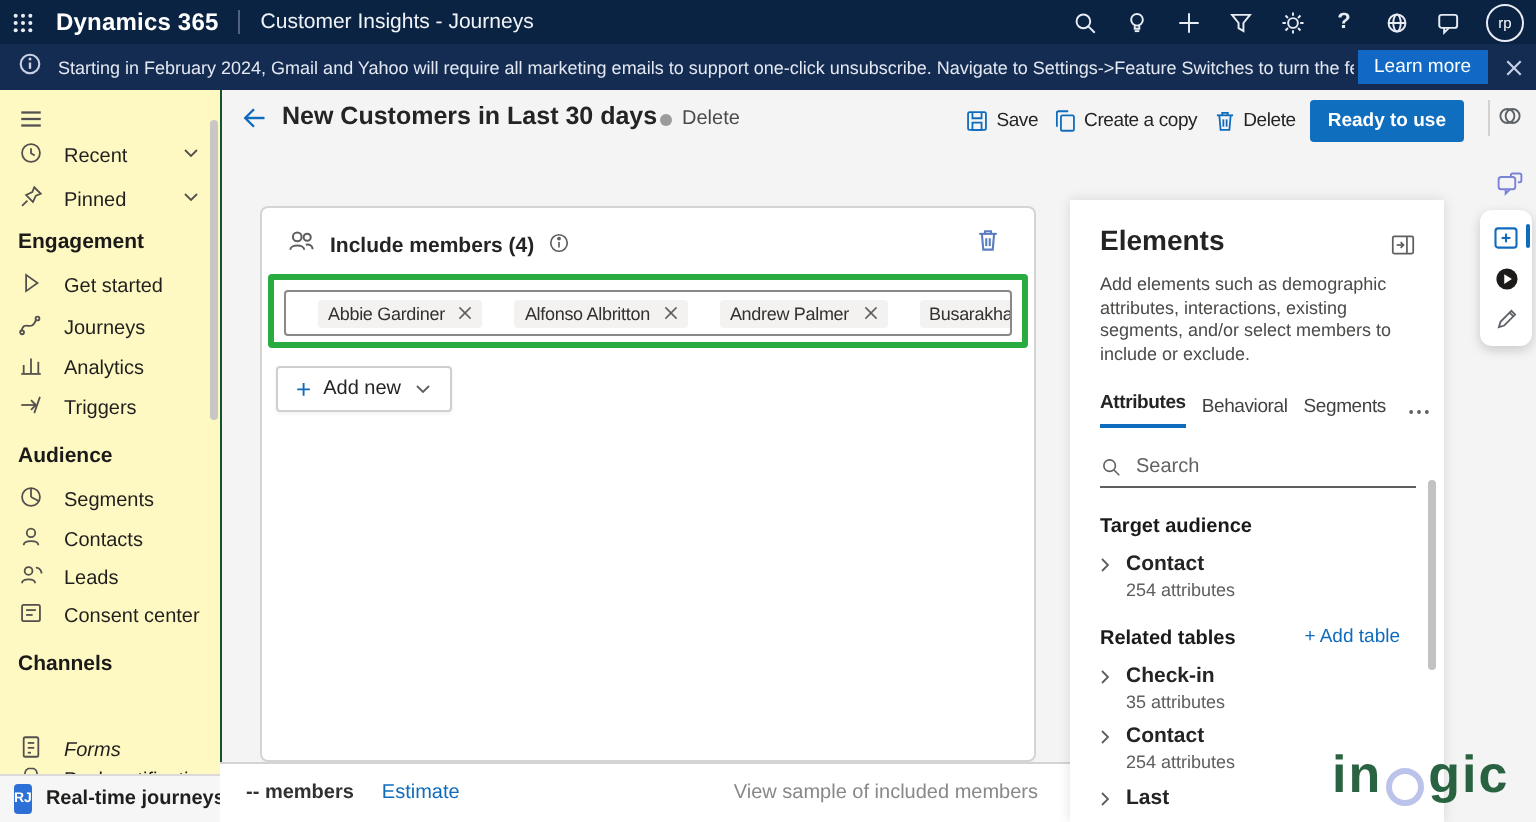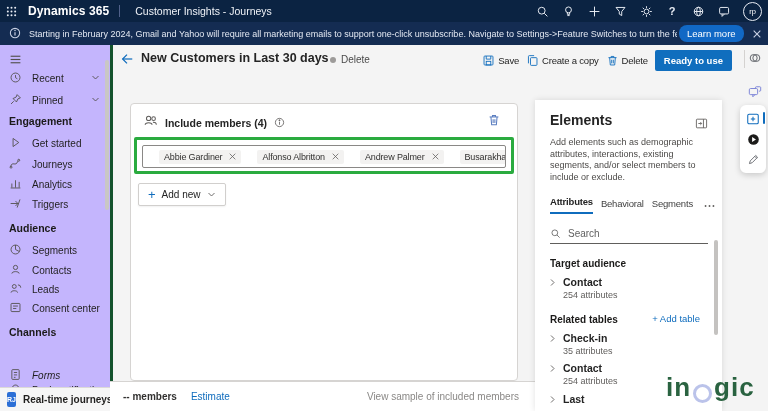--- a/index.html
+++ b/index.html
@@ -3,39 +3,39 @@
 <meta charset="utf-8">
 <style>
   html,body{margin:0;padding:0;background:#ddd;}
   #app{position:relative;width:768px;height:411px;background:#f4f4f4;overflow:hidden;
        font-family:"Liberation Sans",sans-serif;color:#323130;-webkit-font-smoothing:antialiased;}
   .abs{position:absolute;}
 
   
   .topbar{left:0;top:0;width:768px;height:22px;background:#0b2342;display:flex;align-items:center;}
   .topbar .brand{color:#fff;font-size:12px;font-weight:bold;margin-left:6px;letter-spacing:.1px;}
-  .topbar .appname{color:#f0f3f8;font-size:10.5px;margin-left:15px;}
+  .topbar .appname{color:#f0f3f8;font-size:10.5px;margin-left:10px;}
   .tb-sep{width:1px;height:12px;background:#51618a;margin-left:10px;}
   .waffle{width:22px;height:22px;display:flex;align-items:center;justify-content:center;cursor:pointer;}
   .tb-icons{margin-left:auto;display:flex;align-items:center;gap:12px;padding-right:6px;}
   .tb-icons .ico{width:14px;height:14px;display:flex;align-items:center;justify-content:center;cursor:pointer;}
   .tb-icons svg{stroke:#e8ecf4;fill:none;stroke-width:1.2;}
   .help-glyph{color:#e8ecf4;font-size:11px;font-weight:bold;}
   .avatar{width:17px;height:17px;border:1px solid #e8ecf4;border-radius:50%;color:#fff;font-size:7.5px;
           display:flex;align-items:center;justify-content:center;}
 
   
   .notif{left:0;top:22px;width:768px;height:23px;background:#142c52;display:flex;align-items:center;}
   .notif-ico{margin-left:9px;flex:none;}
   .notif-text{color:#e3e8f2;font-size:9px;margin-left:8px;white-space:nowrap;overflow:hidden;width:648px;}
-  .learn-btn{flex:none;background:#1168c5;color:#fff;font-size:9.5px;border-radius:8px;padding:3px 8px;cursor:pointer;margin-left:2px;}
+  .learn-btn{flex:none;background:#1168c5;color:#fff;font-size:9.5px;border-radius:0;padding:3px 8px;cursor:pointer;margin-left:2px;}
   .notif-close{flex:none;margin-left:8px;cursor:pointer;display:flex;}
 
   
-  .sidebar{left:0;top:45px;width:110px;height:366px;background:#c4b5fd;border-right:3px solid #14532d;}
+  .sidebar{left:0;top:45px;width:110px;height:366px;background:#fef9c3;border-right:1px solid #14532d;}
   .side-row{position:absolute;left:0;width:110px;height:18px;display:flex;align-items:center;padding-left:9px;box-sizing:border-box;
             font-size:10px;color:#201f1e;cursor:pointer;}
   .side-row .lbl{margin-left:10px;white-space:nowrap;}
   .side-title{position:absolute;left:9px;font-size:10.5px;font-weight:bold;color:#1b1a19;}
   .side-chev{position:absolute;right:10px;}
   .sicon svg{stroke:#53504d;fill:none;stroke-width:1.1;}
   .side-scroll{position:absolute;right:1px;top:15px;width:4px;height:150px;background:#c9c7c5;border-radius:2px;}
   .area-switcher{position:absolute;left:0;bottom:0;width:110px;height:23px;background:#f6f6f6;border-top:1px solid #dcdad8;
                  display:flex;align-items:center;cursor:pointer;}
   .rj{width:15px;height:15px;background:#2c6fd6;border-radius:2px;color:#fff;font-size:7px;font-weight:bold;

